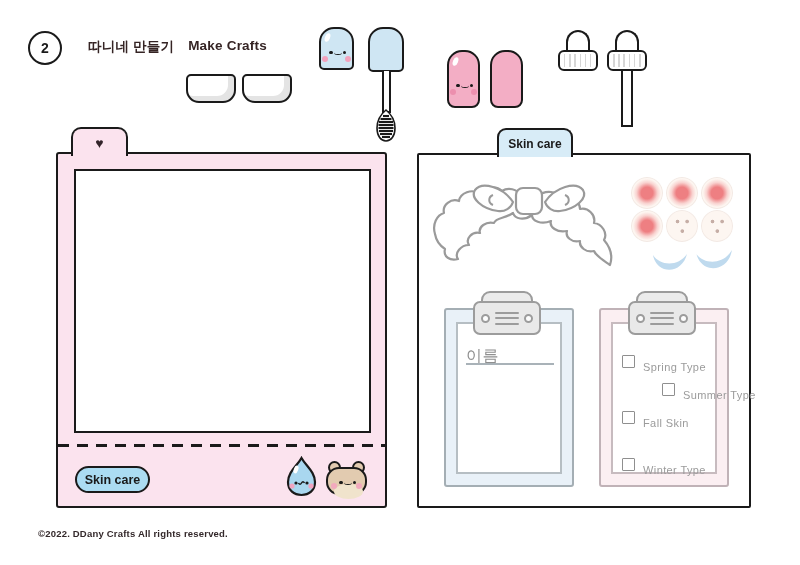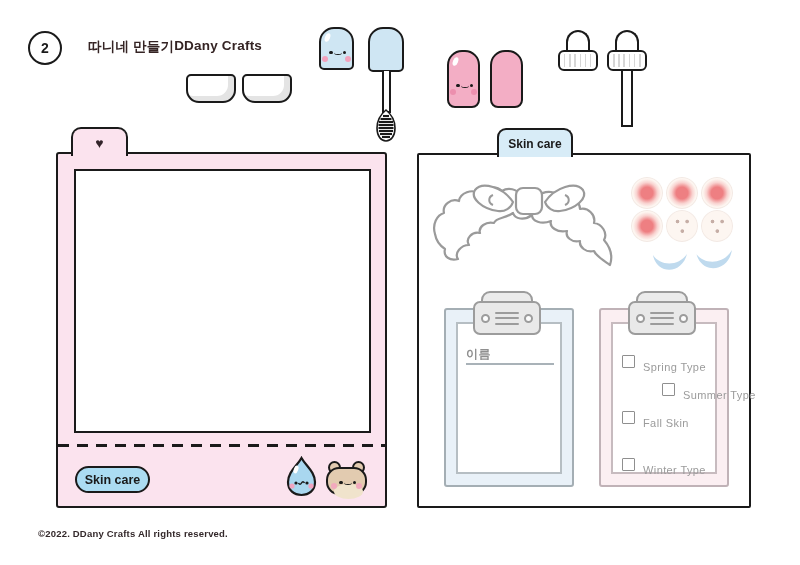--- a/index.html
+++ b/index.html
@@ -5,21 +5,21 @@
   html,body{margin:0;padding:0;background:#fff;}
   #canvas{position:relative;width:800px;height:565px;background:#fff;overflow:hidden;
           font-family:"Liberation Sans", sans-serif;color:#1a1a1a;}
   .abs{position:absolute;}
   .outline{border:2.5px solid #1a1a1a;box-sizing:border-box;}
   .gray-outline{border:2.5px solid #9c9c9c;box-sizing:border-box;}
 
   
   #page-number{left:28px;top:31px;width:30px;height:30px;border:2px solid #1a1a1a;border-radius:50%;
      display:flex;align-items:center;justify-content:center;font-weight:bold;font-size:14px;background:#fff;}
-  #page-title{left:88px;top:38px;display:flex;gap:0;font-size:13.5px;font-weight:bold;color:#352424;letter-spacing:.2px;}
+  #page-title{left:88px;top:38px;display:flex;gap:14px;font-size:13.5px;font-weight:bold;color:#352424;letter-spacing:.2px;}
 
   
   .tray{top:74px;width:50px;height:29px;background:#fff;border-radius:5px 5px 13px 13px;
      box-shadow:inset -6px -5px 0 #e4e4e4;}
   .cap-blue{background:#cfe6f3;border-radius:15px 15px 5px 5px;}
   .cap-pink{background:#f3aec5;border-radius:15px 15px 8px 8px;}
   .gleam{position:absolute;width:5px;height:9px;background:#fff;border-radius:50%;transform:rotate(22deg);}
   .face{display:flex;align-items:center;gap:1px;}
   .eye{width:3.5px;height:3.5px;background:#1a1a1a;border-radius:50%;}
   .mouth{width:8px;height:4px;border-bottom:1.8px solid #1a1a1a;border-radius:50%;}
@@ -60,21 +60,21 @@
   .clip-handle{width:52px;height:30px;border-radius:9px;background:#ececec;z-index:1;}
   .clip-plate{width:68px;height:34px;border-radius:7px;background:#e9e9e9;z-index:3;
      display:flex;align-items:center;justify-content:space-between;padding:0 6px;}
   .clip-hole{width:9px;height:9px;border:2px solid #9c9c9c;border-radius:50%;background:#fdfdfd;box-sizing:border-box;}
   .clip-lines{display:flex;flex-direction:column;gap:3.5px;flex:1;margin:0 5px;}
   .clip-lines i{height:2px;background:#9c9c9c;border-radius:1px;}
   #board-blue{left:444px;top:308px;width:126px;height:175px;background:#e9f1f8;border:2.5px solid #a4aeb4;border-radius:3px;z-index:2;}
   #paper-blue{left:456px;top:322px;width:102px;height:148px;background:#fff;border:2px solid #b6bec3;z-index:2;}
   #board-pink{left:599px;top:308px;width:126px;height:175px;background:#fbeff2;border:2.5px solid #c0b2b7;border-radius:3px;z-index:2;}
   #paper-pink{left:611px;top:322px;width:102px;height:148px;background:#fff;border:2px solid #c7bbbf;z-index:2;}
-  #name-label{left:466px;top:346px;font-size:12px;color:#8f8f8f;z-index:4;letter-spacing:.5px;font-weight:bold;}
+  #name-label{left:466px;top:346px;font-size:16px;color:#8f8f8f;z-index:4;letter-spacing:.5px;}
   #name-line{left:466px;top:363px;width:88px;height:2px;background:#a9b2b8;z-index:4;}
   .check-row{left:622px;display:flex;align-items:center;gap:8px;z-index:4;}
   .checkbox{width:11px;height:11px;border:1.8px solid #8f8f8f;border-radius:1px;background:#fff;box-sizing:content-box;}
   .check-label{font-size:11px;color:#9b9b9b;letter-spacing:.4px;margin-top:12px;}
 
   
   .bear-ear{position:absolute;width:13px;height:13px;border-radius:50%;background:#e2cbb0;border:2.2px solid #1a1a1a;box-sizing:border-box;}
   #bear-head{position:absolute;left:0;top:6px;width:41px;height:28px;background:#e2cbb0;border:2.2px solid #1a1a1a;
      border-radius:13px;box-sizing:border-box;}
   #bear-muzzle{position:absolute;left:6px;top:15px;width:29px;height:15px;background:#f0e3cc;border-radius:50%;}
@@ -82,21 +82,21 @@
   #footer-copyright{left:38px;top:528px;font-size:9.5px;font-weight:bold;color:#33282a;letter-spacing:.2px;}
 </style>
 </head>
 <body>
 
 <div id="canvas">
 
   <div class="abs" id="page-number">2</div>
   <div class="abs" id="page-title">
     <span>따니네 만들기</span>
-    <span>DDany Crafts</span>
+    <span>Make Crafts</span>
   </div>
 
   <div class="abs outline tray" style="left:186px;"></div>
   <div class="abs outline tray" style="left:242px;"></div>
 
   <div class="abs outline cap-blue" style="left:319px;top:27px;width:35px;height:43px;">
     <span class="gleam" style="left:4px;top:4px;"></span>
     <div class="face abs" style="left:8px;top:21px;">
         <span class="eye"></span>
         <span class="mouth"></span>

